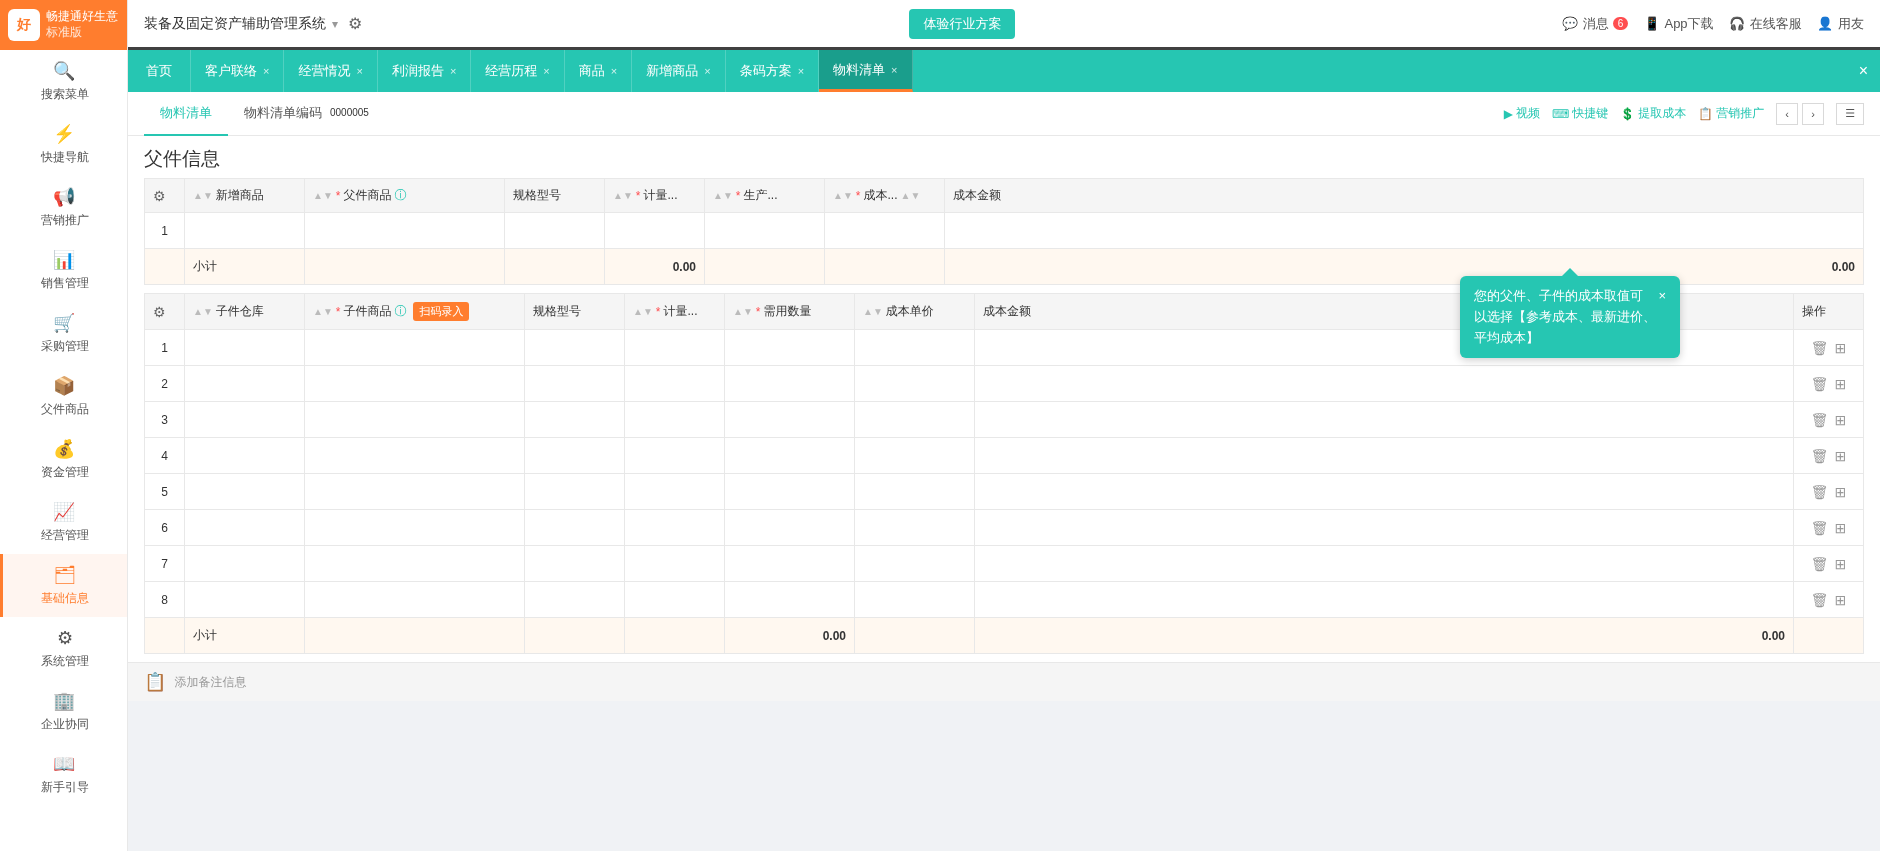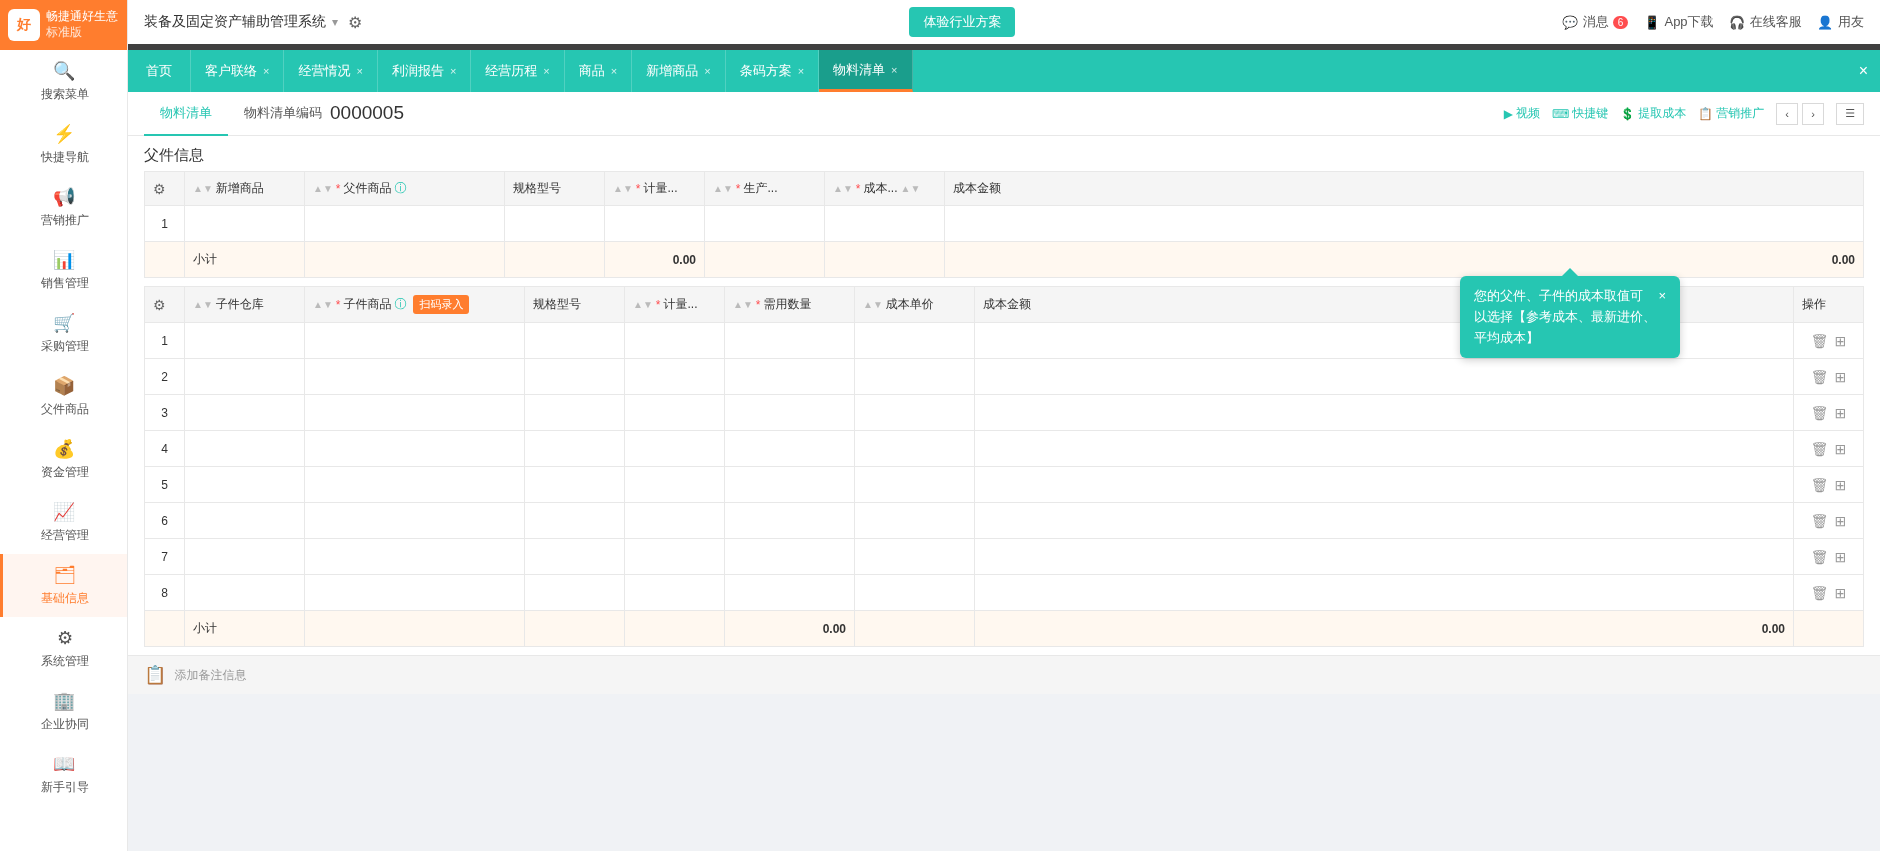--- a/index.html
+++ b/index.html
@@ -50,21 +50,21 @@
     }
     .sidebar-item.active { background: #fff5f0; color: #ff7d2e; border-left-color: #ff7d2e; }
     .sidebar-item .icon { font-size: 18px; }
 
     
     .main { flex: 1; display: flex; flex-direction: column; overflow: hidden; }
 
     
     .top-header {
       background: #fff;
-      border-bottom: 6px solid #404040;
+      border-bottom: 3px solid #404040;
       display: flex;
       align-items: center;
       justify-content: space-between;
       padding: 0 16px;
       height: 50px;
       flex-shrink: 0;
     }
     .system-title { font-size: 14px; color: #333; font-weight: 500; display: flex; align-items: center; gap: 6px; }
     .system-title .arrow { color: #999; font-size: 12px; }
     .experience-btn {
@@ -131,29 +131,29 @@
       padding: 0 16px;
       height: 44px;
       display: flex;
       align-items: center;
       cursor: pointer;
       color: #555;
       font-size: 13px;
       border-bottom: 2px solid transparent;
     }
     .sub-tab.active { color: #26c6b2; border-bottom-color: #26c6b2; }
-    .sub-tab-code { font-size: 19px; color: #333; margin-left: 8px; }
+    .sub-tab-code { font-size: 10px; color: #333; margin-left: 8px; }
     .sub-tab-actions { margin-left: auto; display: flex; align-items: center; gap: 12px; color: #555; font-size: 12px; }
     .sub-tab-actions .action { display: flex; align-items: center; gap: 3px; cursor: pointer; color: #26c6b2; }
     .nav-arrows { display: flex; gap: 4px; }
     .nav-arrow { width: 22px; height: 22px; border: 1px solid #d9d9d9; background: #fff; cursor: pointer; display: flex; align-items: center; justify-content: center; font-size: 11px; color: #555; }
 
     
     .section { padding: 0 16px 8px; }
-    .section-title { font-size: 15px; color: #333; font-weight: 500; padding: 10px 0 6px; }
+    .section-title { font-size: 19px; color: #333; font-weight: 500; padding: 10px 0 6px; }
 
     
     .data-table { width: 100%; border-collapse: collapse; background: #fff; }
     .data-table th {
       background: #f5f5f5;
       border: 1px solid #e8e8e8;
       padding: 8px 8px;
       font-size: 12px;
       color: #333;
       font-weight: normal;

